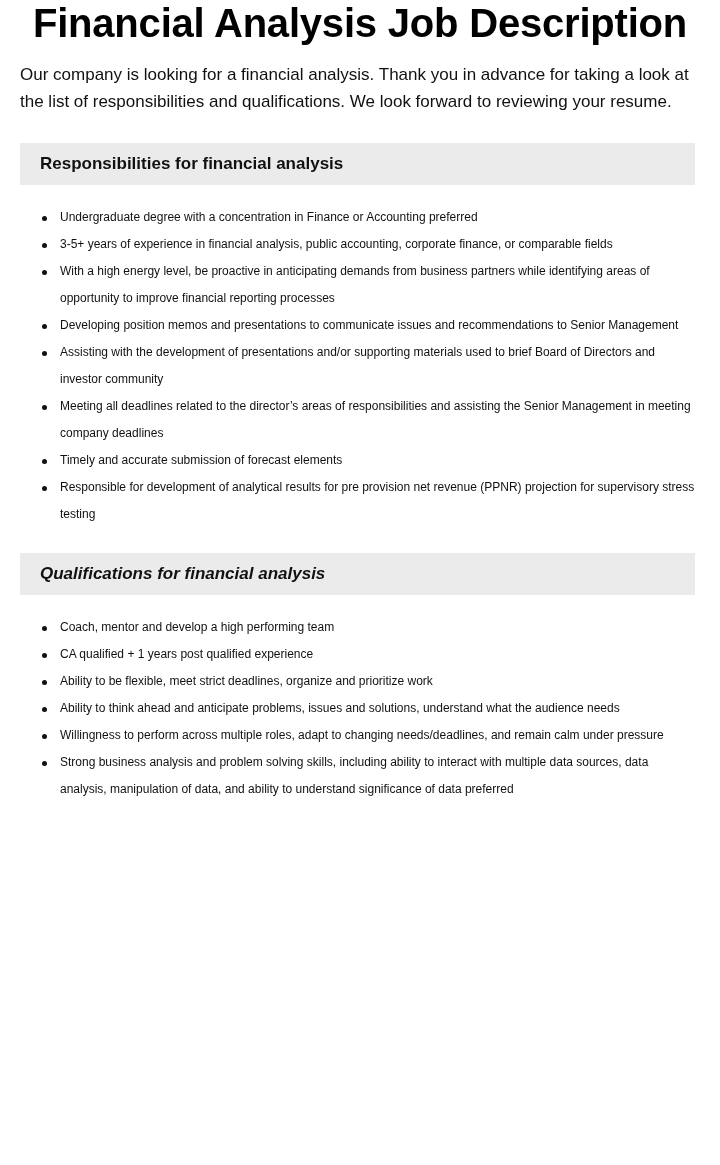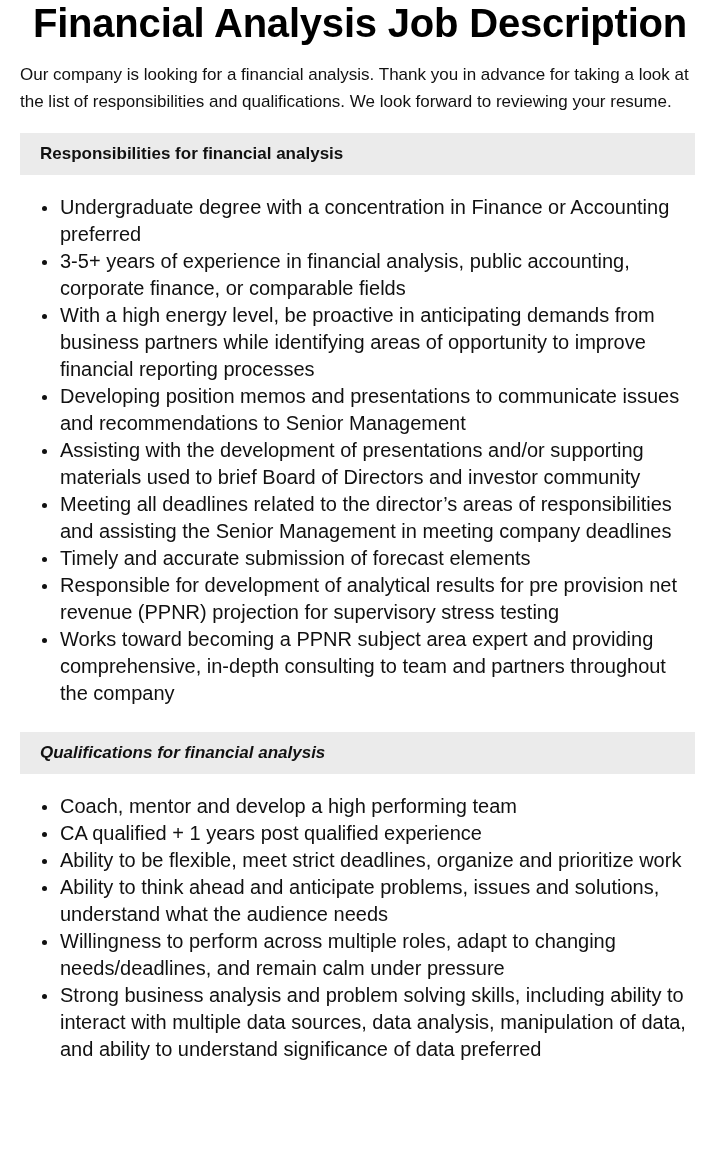--- a/index.html
+++ b/index.html
@@ -30,21 +30,21 @@
       color: #000000;
     }
     .intro {
       margin: 17px 0 0 0;
       font-size: 17px;
       line-height: 27px;
       color: #111111;
       padding-right: 10px;
     }
     .section-header {
-      margin-top: 18px;
+      margin-top: 28px;
       background: #ebebeb;
       height: 42px;
       width: 675px;
       box-sizing: border-box;
       padding-left: 20px;
       display: flex;
       align-items: center;
       font-size: 17px;
       font-weight: bold;
       color: #111111;
@@ -53,21 +53,21 @@
       margin-top: 25px;
       font-style: italic;
     }
     ul.items {
       margin: 19px 0 0 0;
       padding: 0 0 0 40px;
       list-style: none;
     }
     ul.items li {
       position: relative;
-      font-size: 20px;
+      font-size: 12px;
       line-height: 27px;
       color: #111111;
       padding-right: 4px;
     }
     ul.items li::before {
       content: "";
       position: absolute;
       left: -18px;
       top: 12px;
       width: 5px;
@@ -86,21 +86,20 @@
   <div class="section-header">Responsibilities for financial analysis</div>
   <ul class="items">
     <li>Undergraduate degree with a concentration in Finance or Accounting preferred</li>
     <li>3-5+ years of experience in financial analysis, public accounting, corporate finance, or comparable fields</li>
     <li>With a high energy level, be proactive in anticipating demands from business partners while identifying areas of opportunity to improve financial reporting processes</li>
     <li>Developing position memos and presentations to communicate issues and recommendations to Senior Management</li>
     <li>Assisting with the development of presentations and/or supporting materials used to brief Board of Directors and investor community</li>
     <li>Meeting all deadlines related to the director’s areas of responsibilities and assisting the Senior Management in meeting company deadlines</li>
     <li>Timely and accurate submission of forecast elements</li>
     <li>Responsible for development of analytical results for pre provision net revenue (PPNR) projection for supervisory stress testing</li>
-    <li>Works toward becoming a PPNR subject area expert and providing comprehensive, in-depth consulting to team and partners throughout the company</li>
   </ul>
 
   <div class="section-header qual">Qualifications for financial analysis</div>
   <ul class="items">
     <li>Coach, mentor and develop a high performing team</li>
     <li>CA qualified + 1 years post qualified experience</li>
     <li>Ability to be flexible, meet strict deadlines, organize and prioritize work</li>
     <li>Ability to think ahead and anticipate problems, issues and solutions, understand what the audience needs</li>
     <li>Willingness to perform across multiple roles, adapt to changing needs/deadlines, and remain calm under pressure</li>
     <li>Strong business analysis and problem solving skills, including ability to interact with multiple data sources, data analysis, manipulation of data, and ability to understand significance of data preferred</li>

